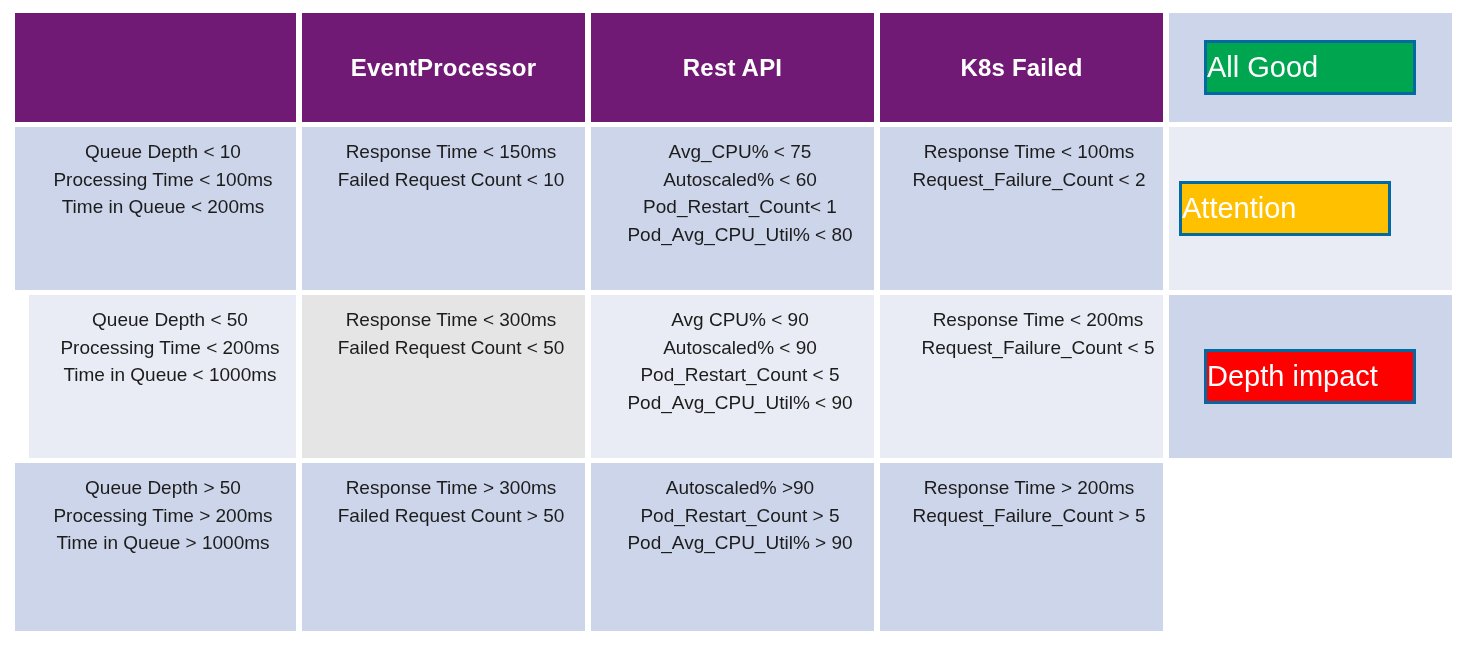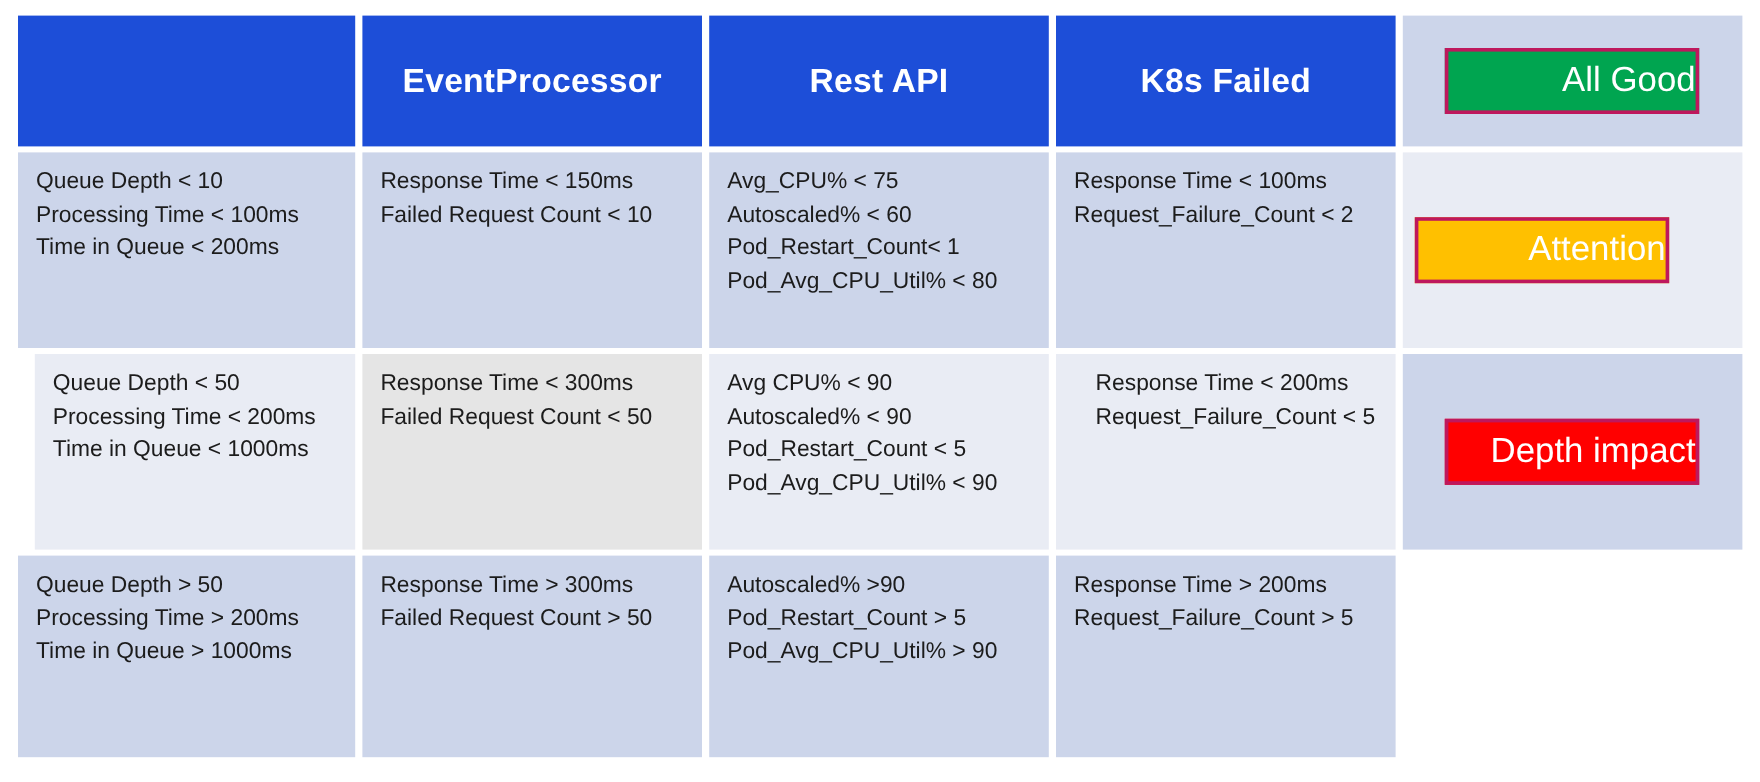--- a/index.html
+++ b/index.html
@@ -22,24 +22,24 @@
     left: 15px;
     top: 13px;
     display: grid;
     grid-template-columns: 281px 283px 283px 283px 283px;
     grid-template-rows: 109px 163px 163px 168px;
     column-gap: 6px;
     row-gap: 5px;
     background: #ffffff;
   }
   .hcell {
-    background: #1d4ed8;
+    background: #701a75;
     color: #ffffff;
     font-weight: bold;
-    font-size: 28px;
+    font-size: 24px;
     display: flex;
     align-items: center;
     justify-content: center;
     letter-spacing: 0.2px;
   }
   .cell {
     background: #ccd5ea;
     color: #1c1c1c;
     font-size: 19px;
     line-height: 27.5px;
@@ -47,29 +47,29 @@
     box-sizing: border-box;
   }
   .label-cell {
     display: flex;
     align-items: center;
     padding: 0 0 0 35px;
   }
   .status-chip {
     width: 212px;
     height: 55px;
-    border: 3px solid #be185d;
+    border: 3px solid #0369a1;
     box-sizing: border-box;
     display: flex;
     align-items: center;
-    justify-content: flex-end;
+    justify-content: flex-start;
     color: #ffffff;
     font-size: 29px;
   }
-  .crit-line { white-space: nowrap; }
+  .crit-line { white-space: nowrap; text-align: center; }
 </style>
 </head>
 <body>
 
 <div class="canvas">
   <div class="matrix">
 
     <div class="hcell"></div>
     <div class="hcell">EventProcessor</div>
     <div class="hcell">Rest API</div>

